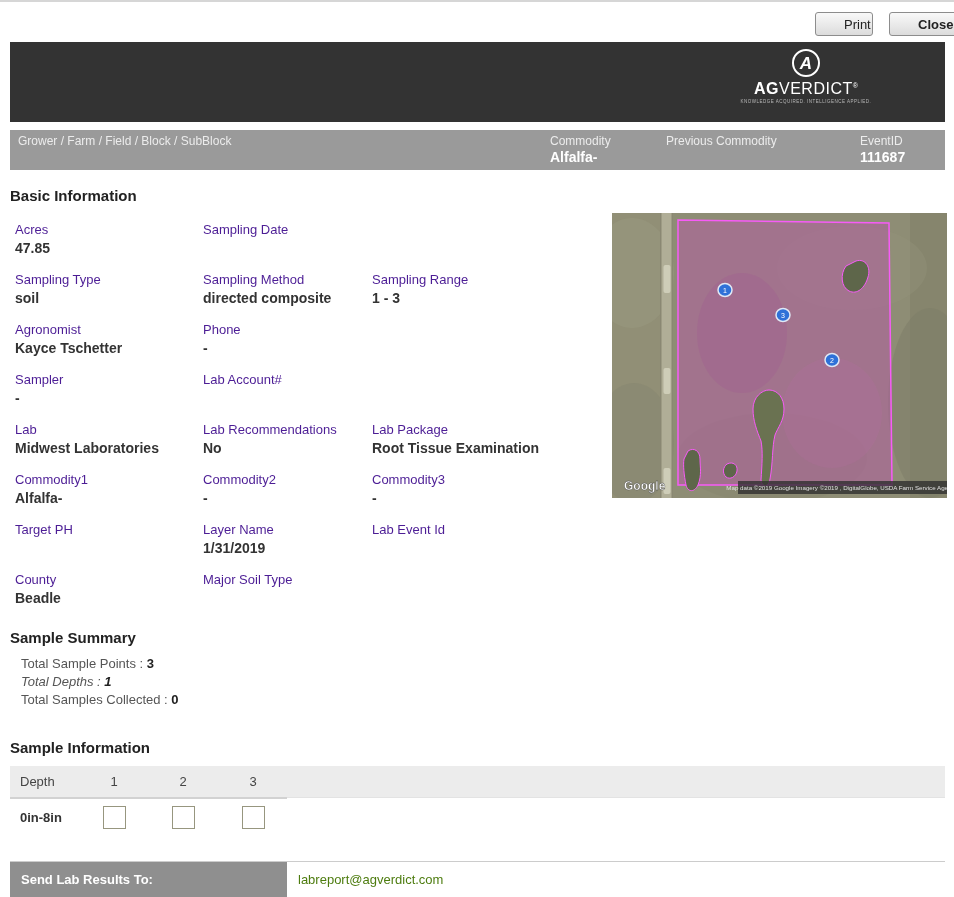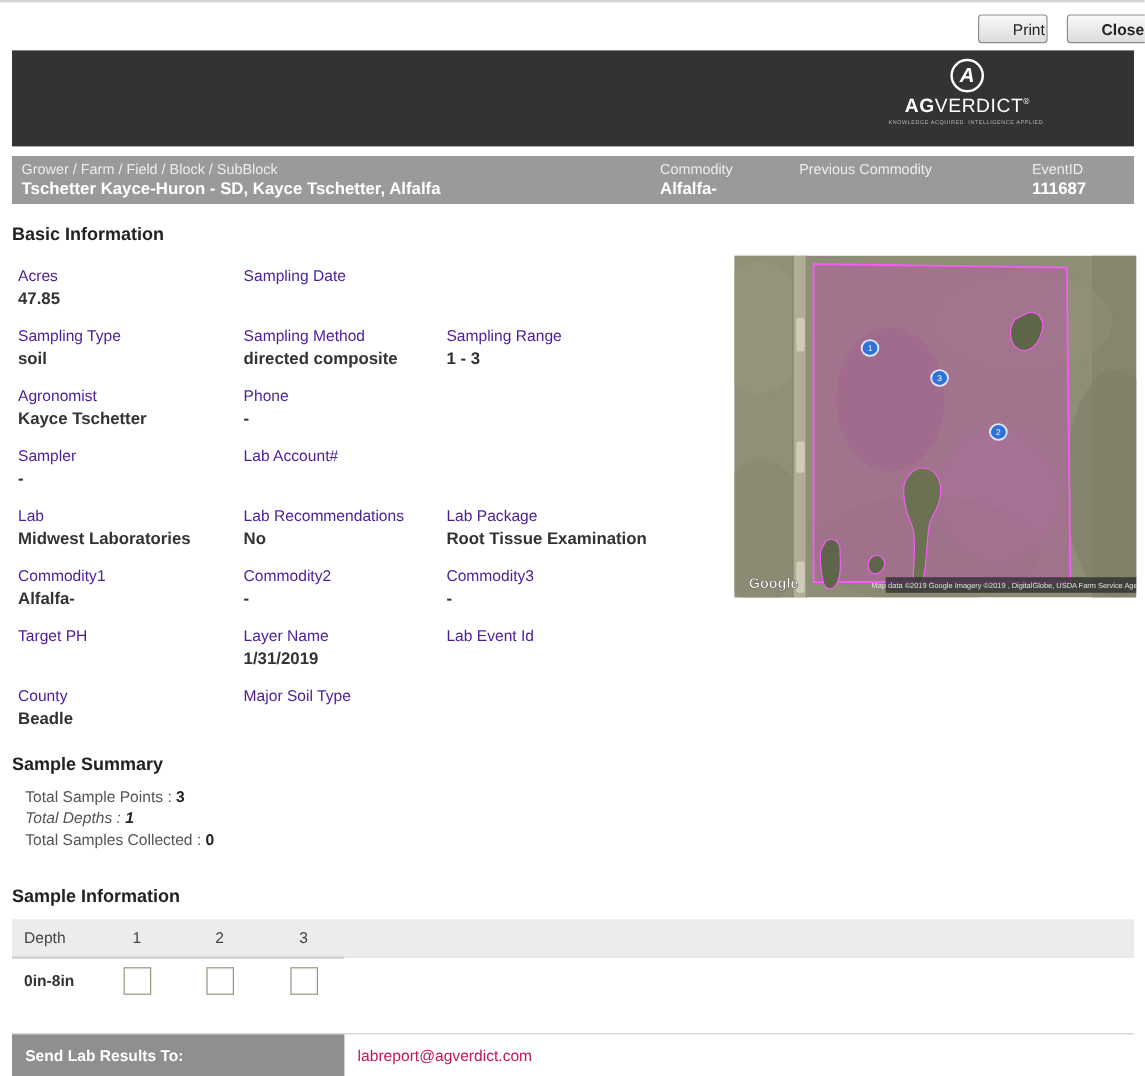--- a/index.html
+++ b/index.html
@@ -33,21 +33,21 @@
   .sum-line b{color:#222;}
   .tbl-head{left:10px;top:766px;width:935px;height:31px;background:#ececec;border-bottom:1px solid #e3e3e3;}
   .tbl-head-edge{left:10px;top:797px;width:277px;height:2px;background:#d2d2d2;}
   .th{position:absolute;top:8px;font-size:13px;color:#444;}
   .th.center{transform:translateX(-50%);}
   .depth-label{left:20px;top:810px;font-size:13px;font-weight:bold;color:#333;}
   .cb{position:absolute;top:806px;width:21px;height:21px;background:#fff;border:1px solid #97967f;cursor:pointer;}
   .foot-line{left:10px;top:861px;width:935px;height:1px;background:#ccc;}
   .foot-bar{left:10px;top:862px;width:277px;height:35px;background:#8f8f8f;}
   .foot-bar span{display:block;padding-left:11px;line-height:35px;font-size:13px;font-weight:bold;color:#fff;}
-  .foot-email{left:298px;top:862px;line-height:35px;font-size:13px;color:#be185d;}
+  .foot-email{left:298px;top:862px;line-height:35px;font-size:13px;color:#4d7c0f;}
 </style>
 </head>
 <body>
 
 <div class="abs top-line"></div>
 
 <button class="btn" style="left:815px;width:47px;">Print</button>
 <button class="btn" style="left:889px;width:70px;font-weight:bold;">Close</button>
 
 <div class="abs dark-header">
@@ -56,21 +56,20 @@
       <circle cx="15" cy="15" r="13" fill="none" stroke="#ffffff" stroke-width="2"></circle>
       <text x="15" y="20.5" text-anchor="middle" font-size="17" font-style="italic" font-weight="bold" fill="#ffffff" font-family="Liberation Sans, sans-serif">A</text>
     </svg>
     <div class="logo-word"><span class="b">AG</span><span>VERDICT</span><span class="reg">®</span></div>
     <div class="logo-tagline">KNOWLEDGE ACQUIRED. INTELLIGENCE APPLIED.</div>
   </div>
 </div>
 
 <div class="abs ctx-bar">
   <div class="ctx-label" style="left:8px;">Grower / Farm / Field / Block / SubBlock</div>
-  <div class="ctx-value" style="left:8px;">Tschetter Kayce-Huron - SD, Kayce Tschetter, Alfalfa</div>
   <div class="ctx-label" style="left:540px;">Commodity</div>
   <div class="ctx-value" style="left:540px;">Alfalfa-</div>
   <div class="ctx-label" style="left:656px;">Previous Commodity</div>
   <div class="ctx-value" style="left:656px;"></div>
   <div class="ctx-label" style="left:850px;">EventID</div>
   <div class="ctx-value" style="left:850px;">111687</div>
 </div>
 
 <div class="sect" style="left:10px;top:187px;">Basic Information</div>
 

